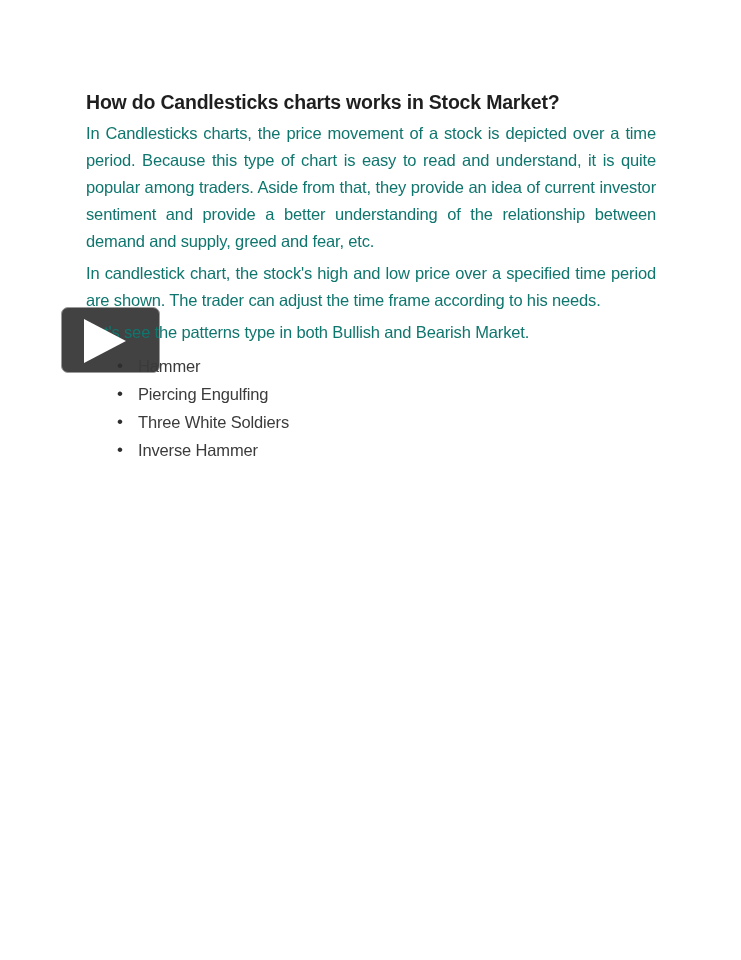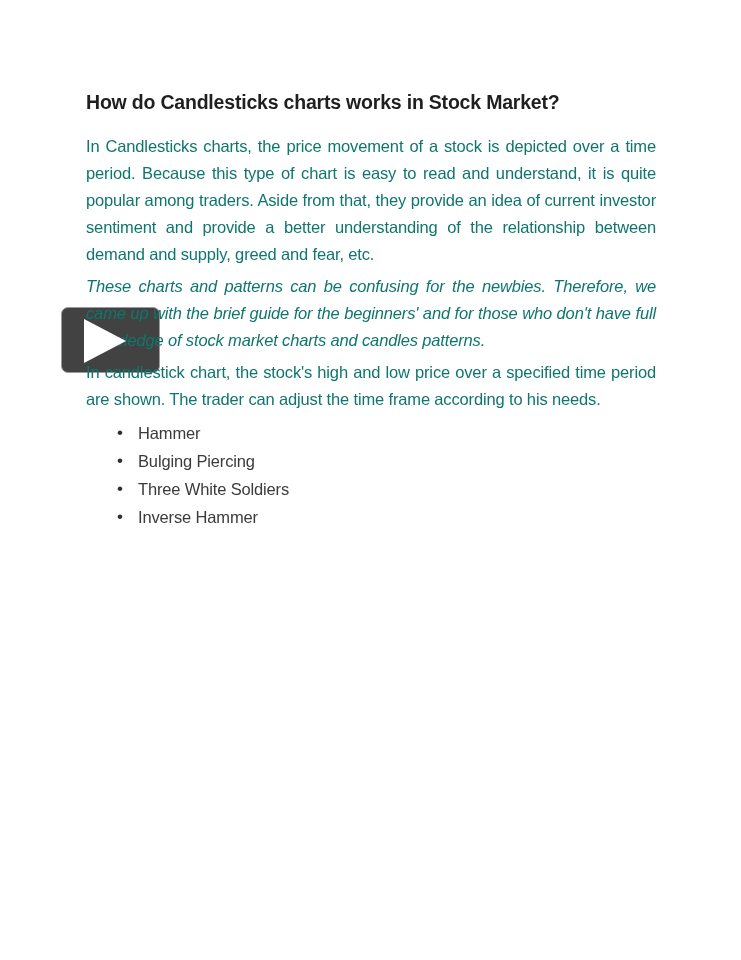--- a/index.html
+++ b/index.html
@@ -16,21 +16,21 @@
     font-family: "Liberation Sans", "DejaVu Sans", sans-serif;
     color: #3b3b3b;
   }
   .content {
     position: absolute;
     left: 86px;
     top: 90px;
     width: 570px;
   }
   h1.doc-title {
-    margin: 0 0 19px 0;
+    margin: 0 0 6px 0;
     font-size: 19.5px;
     line-height: 24px;
     font-weight: bold;
     letter-spacing: -0.2px;
     color: #1f1f1f;
   }
   p.para {
     margin: 0 0 5px 0;
     font-size: 16.5px;
     line-height: 27px;
@@ -96,29 +96,29 @@
 
 <div class="page">
 
   <div class="play-button"></div>
 
   <div class="content">
     <h1 class="doc-title">How do Candlesticks charts works in Stock Market?</h1>
 
     <p class="para">In Candlesticks charts, the price movement of a stock is depicted over a time period. Because this type of chart is easy to read and understand, it is quite popular among traders. Aside from that, they provide an idea of current investor sentiment and provide a better understanding of the relationship between demand and supply, greed and fear, etc.</p>
 
-    <p class="para em">These charts and patterns can be confusing for the newbies. Therefore, we came up with the brief guide for the beginners' and for those who don't have full knowledge of stock market charts and candles patterns.</p>
 
     <p class="para">In candlestick chart, the stock's high and low price over a specified time period are shown. The trader can adjust the time frame according to his needs.</p>
 
+    <p class="para">Let's see the patterns type in both Bullish and Bearish Market.</p>
 
 
     <ul class="pattern-list">
       <li>Hammer</li>
-      <li>Bulging Piercing</li>
+      <li>Piercing Engulfing</li>
       <li>Three White Soldiers</li>
       <li>Inverse Hammer</li>
     </ul>
 
   </div>
 
   <span class="play-icon"></span>
 
 </div>
 

